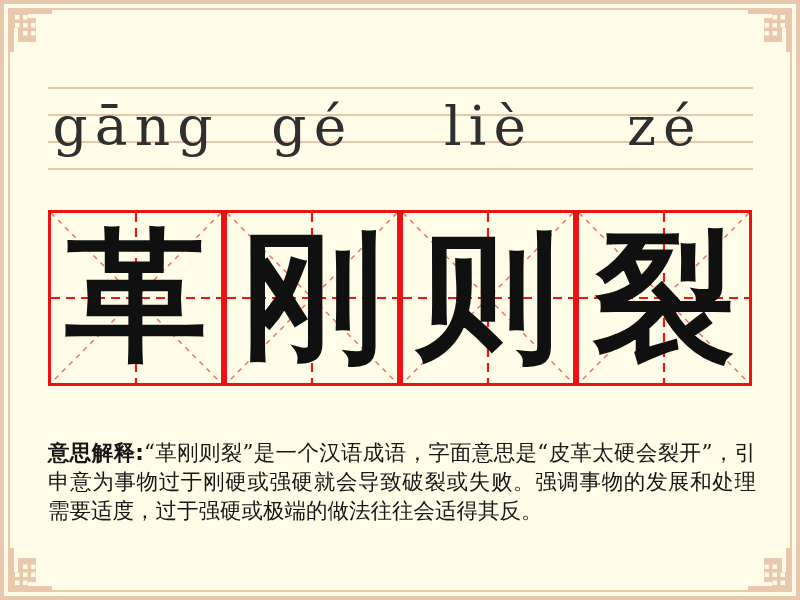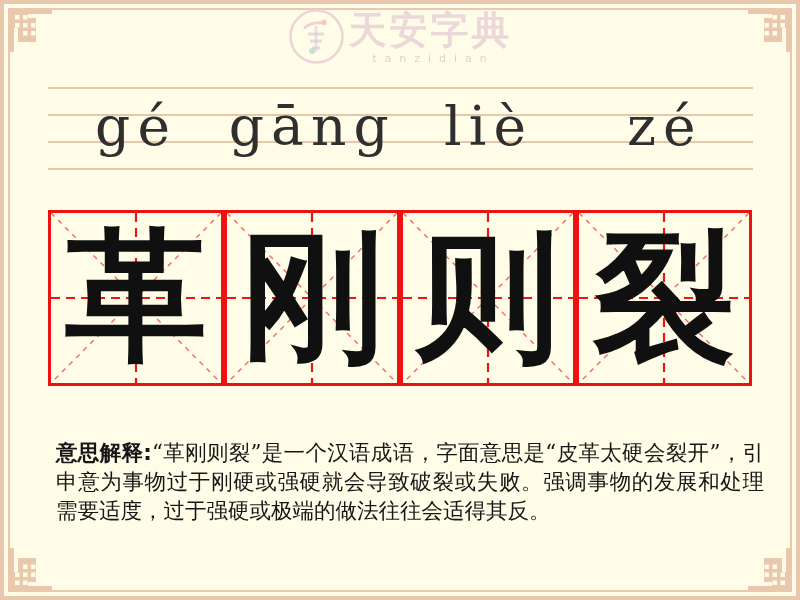--- a/index.html
+++ b/index.html
@@ -76,21 +76,21 @@
   .dash-diag{stroke:#f25050;stroke-width:1.4;stroke-dasharray:5 5;opacity:.85;}
   .char{
     position:absolute;inset:0;
     display:flex;align-items:center;justify-content:center;
     font-size:142px;font-weight:700;color:#101010;
     font-family:"DejaVu Serif","Liberation Serif",serif;
     line-height:1;padding-bottom:6px;
   }
   
   .explain{
-    position:absolute;left:56px;top:438px;width:708px;margin:0;
+    position:absolute;left:48px;top:438px;width:708px;margin:0;
     font-size:21.5px;line-height:29px;color:#161616;
     text-align:justify;
     font-family:"DejaVu Serif","Liberation Serif",serif;
   }
   .explain strong{
     font-family:"DejaVu Sans","Liberation Sans",sans-serif;
     font-weight:bold;
   }
 </style>
 </head>
@@ -163,44 +163,30 @@
       <rect x="15" y="15" width="4.5" height="4.5"></rect>
       <rect x="23" y="15" width="4.5" height="4.5"></rect>
       <rect x="15" y="23" width="4.5" height="4.5"></rect>
       <rect x="23" y="23" width="4.5" height="4.5"></rect>
       <rect x="31" y="23" width="4.5" height="4.5"></rect>
       <rect x="23" y="31" width="4.5" height="4.5"></rect>
       <rect x="31" y="31" width="4.5" height="4.5"></rect>
     </g>
   </svg>
 
-  <div class="logo">
-    <svg class="logo-icon" viewBox="0 0 57 57">
-      <circle cx="28.5" cy="28.5" r="26" fill="none" stroke="#ecd4d6" stroke-width="2.5"></circle>
-      <path d="M16 20 Q26 12 38 16" fill="none" stroke="#e8c9cf" stroke-width="3" opacity="0.8"></path>
-      <path d="M20 26 L36 26 M22 33 L34 33 M24 40 L32 40" stroke="#dccfd8" stroke-width="3" opacity="0.7"></path>
-      <path d="M28 18 L28 44" stroke="#d9c7e0" stroke-width="3" opacity="0.5"></path>
-      <circle cx="24" cy="43" r="3" fill="#bcd8d4" opacity="0.8"></circle>
-      <circle cx="36" cy="14" r="2.5" fill="#eec3c3" opacity="0.8"></circle>
-    </svg>
-    <div class="logo-textwrap">
-      <div class="logo-title">天安字典</div>
-      <div class="logo-sub">tanzidian</div>
-    </div>
-  </div>
 
   <div class="staff">
     <i class="sline"></i>
     <i class="sline"></i>
     <i class="sline"></i>
     <i class="sline"></i>
   </div>
   <div class="pinyin-row">
+    <span class="pinyin-cell">gāng</span>
     <span class="pinyin-cell">gé</span>
-    <span class="pinyin-cell">gāng</span>
     <span class="pinyin-cell">liè</span>
     <span class="pinyin-cell">zé</span>
   </div>
 
   <div class="charbox-row">
     <div class="char-box">
       <svg class="guides" viewBox="0 0 170 170" preserveAspectRatio="none">
         <line class="dash-diag" x1="0" y1="0" x2="170" y2="170"></line>
         <line class="dash-diag" x1="170" y1="0" x2="0" y2="170"></line>
         <line class="dash-main" x1="0" y1="85" x2="170" y2="85"></line>

